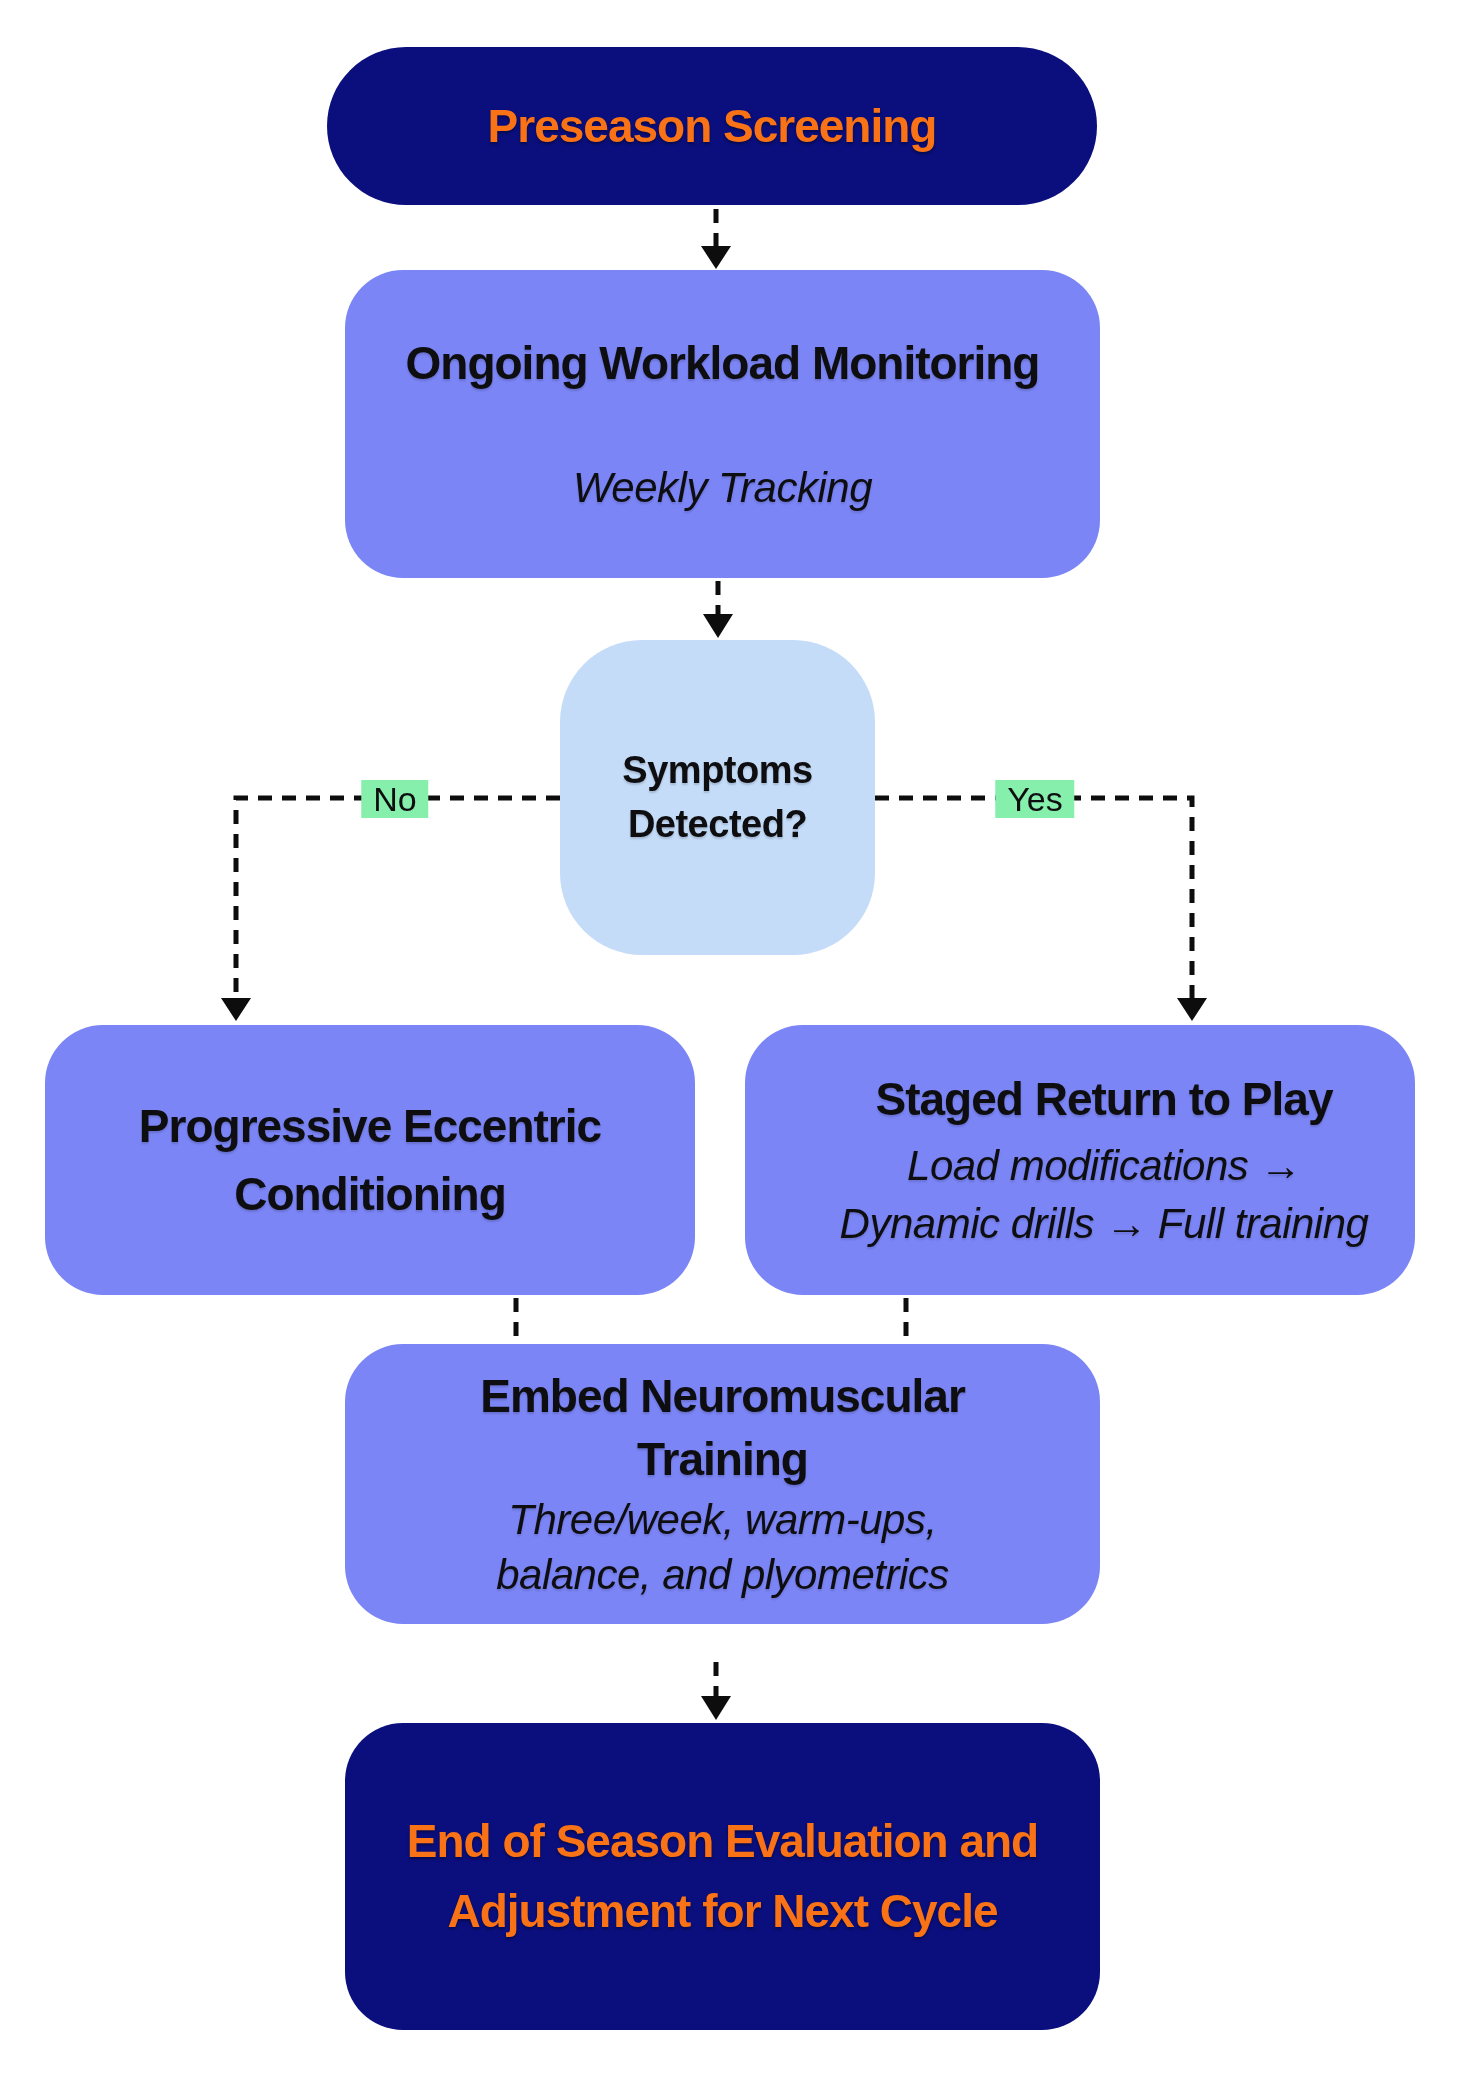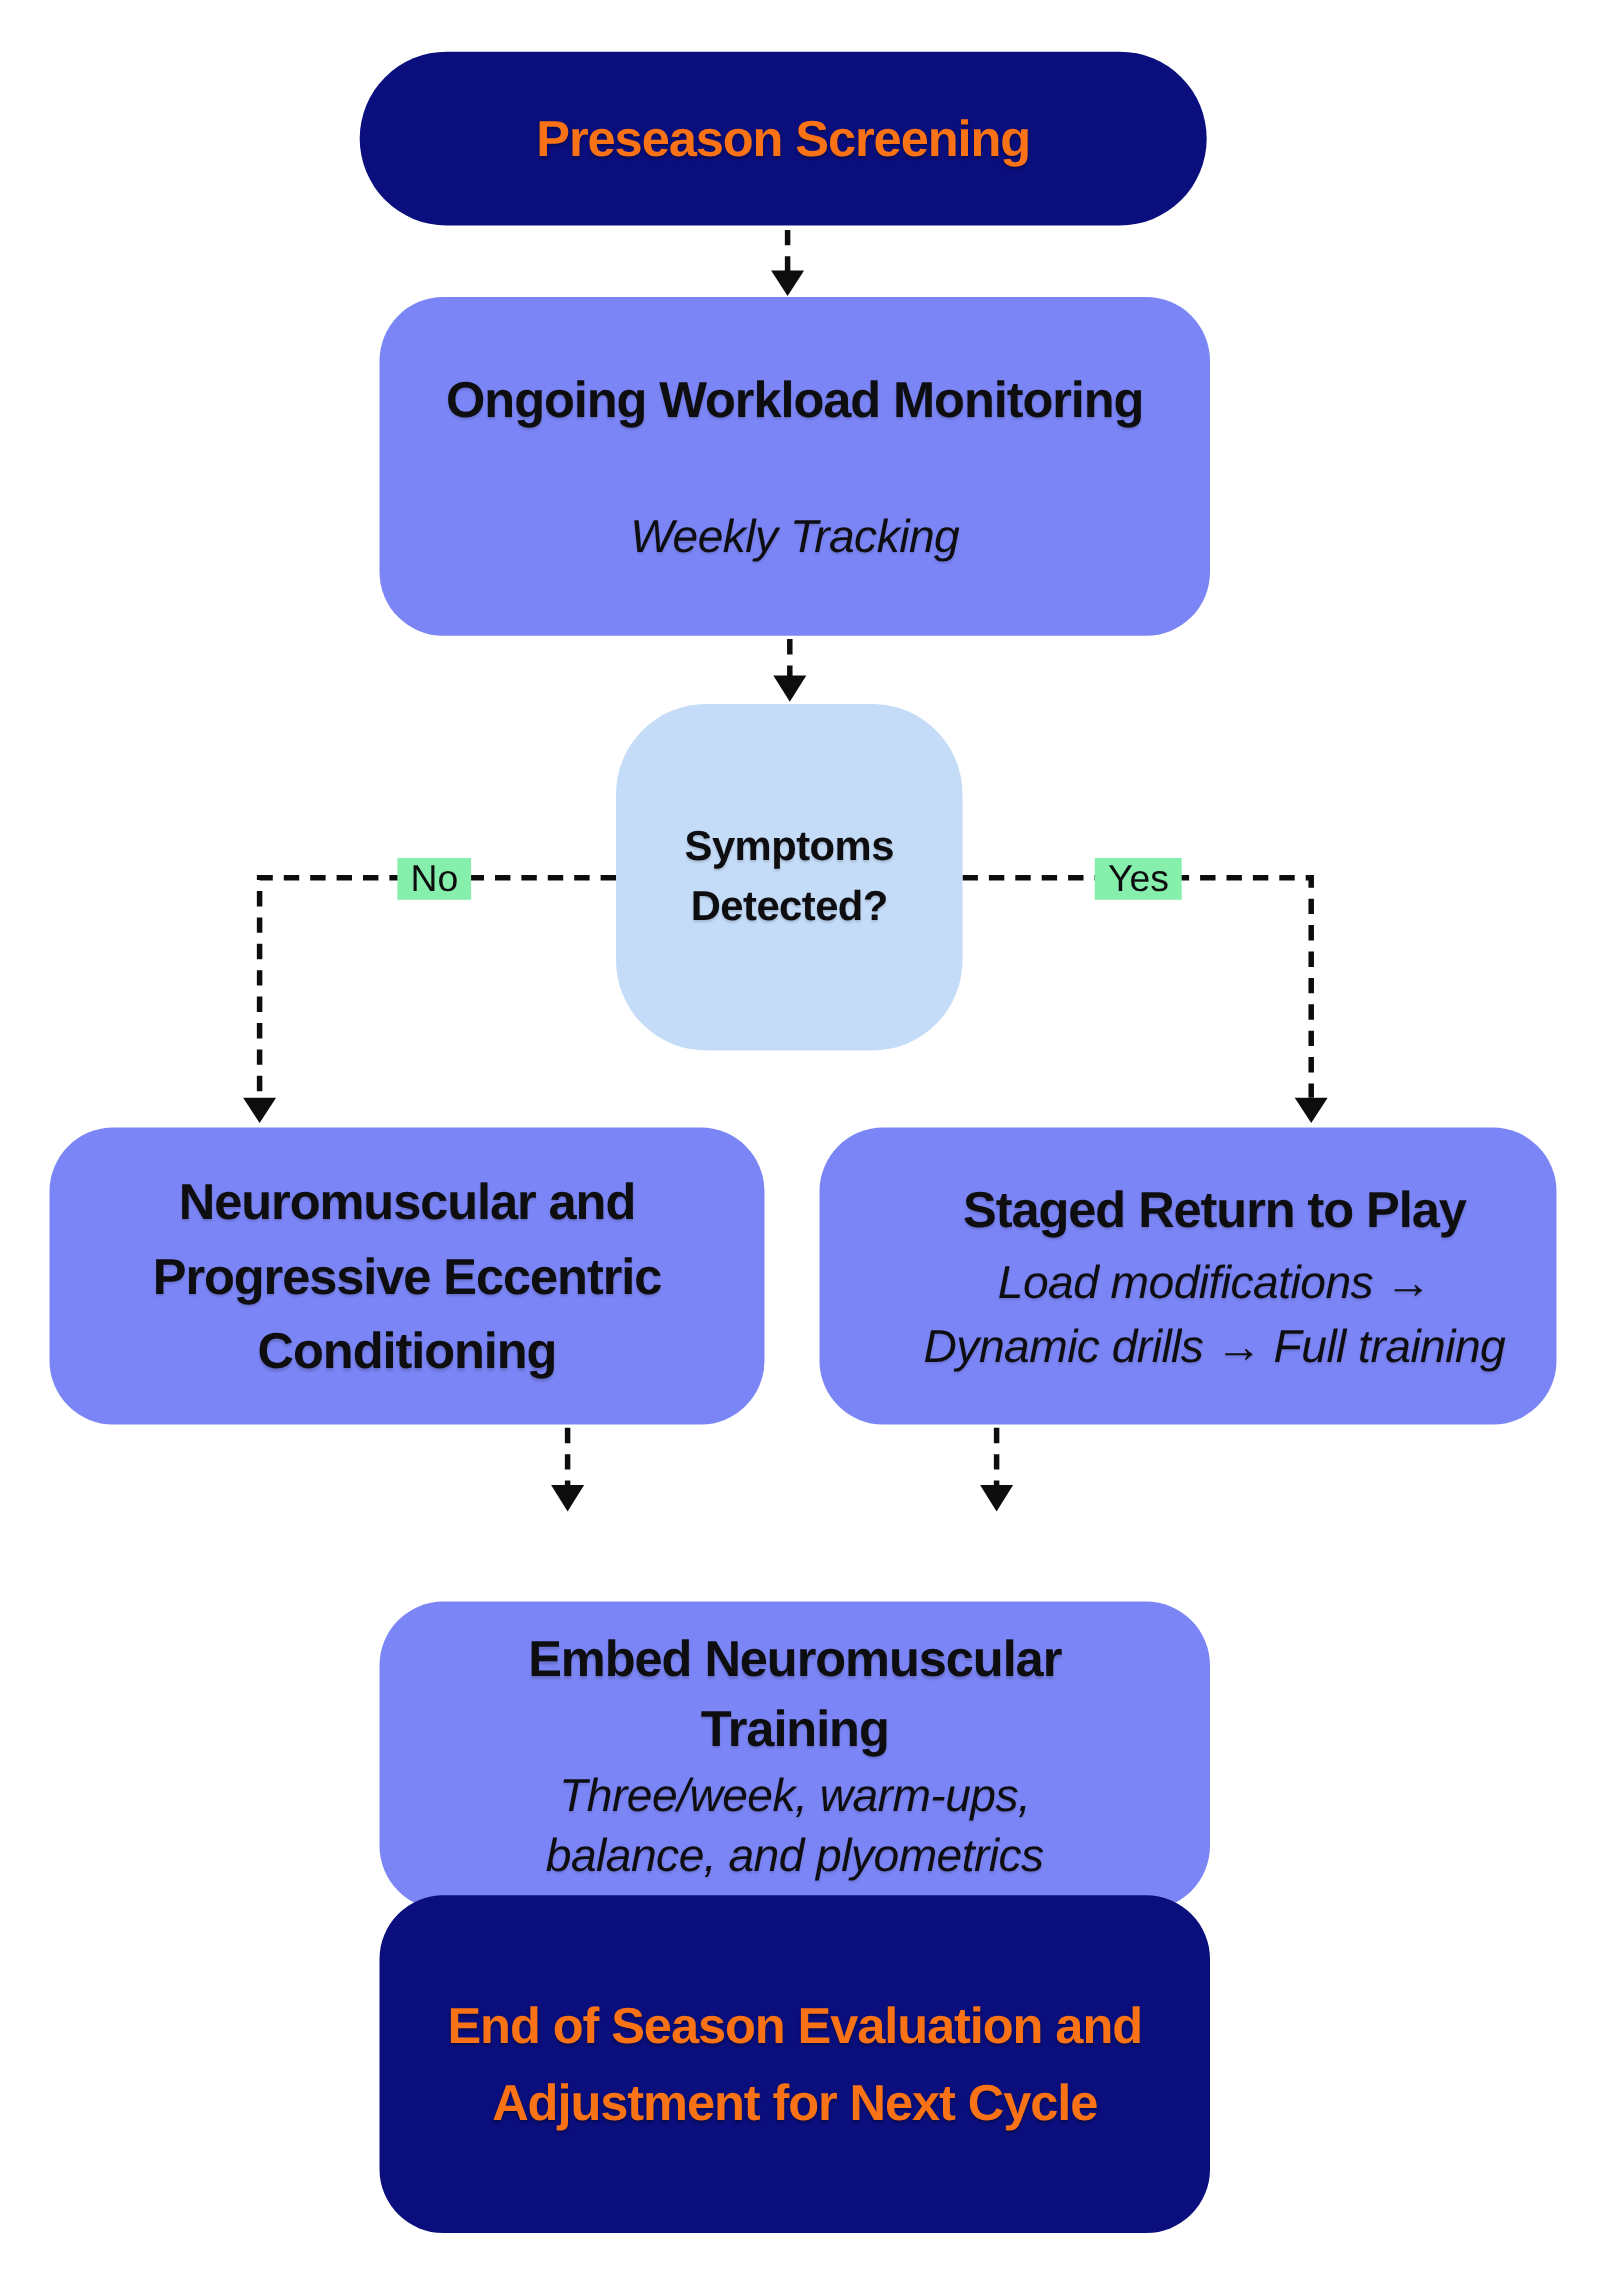--- a/index.html
+++ b/index.html
@@ -48,21 +48,21 @@
   .node-purple{background:var(--purple);}
   .node-decision{background:var(--light-blue);}
 
   .node-preseason{left:327px;top:47px;width:770px;height:158px;border-radius:79px;}
   .node-monitoring{left:345px;top:270px;width:755px;height:308px;border-radius:58px;gap:62px;}
   .node-decision{left:560px;top:640px;width:315px;height:315px;border-radius:82px;}
   .node-decision .title{font-size:38px;line-height:1.42;letter-spacing:-0.5px;}
   .node-conditioning{left:45px;top:1025px;width:650px;height:270px;border-radius:58px;}
   .node-conditioning .title{line-height:1.48;}
   .node-return{left:745px;top:1025px;width:670px;height:270px;border-radius:58px;gap:4px;padding-left:48px;}
-  .node-embed{left:345px;top:1456px;width:755px;height:280px;border-radius:58px;gap:2px;}
+  .node-embed{left:345px;top:1344px;width:755px;height:280px;border-radius:58px;gap:2px;}
   .node-embed .title{line-height:1.35;}
   .node-embed .subtitle{line-height:1.32;}
   .node-end{left:345px;top:1723px;width:755px;height:307px;border-radius:58px;}
   .node-end .title{line-height:1.52;}
 
   .edge-label{
     position:absolute;
     transform:translate(-50%,-50%);
     background:#86efac;
     padding:2px 12px;
@@ -123,21 +123,20 @@
       <div>Symptoms</div>
       <div>Detected?</div>
     </div>
   </div>
 
   <span class="edge-label lbl-no">No</span>
   <span class="edge-label lbl-yes">Yes</span>
 
   <div class="node node-purple node-conditioning">
     <div class="title">
-      <div>Neuromuscular and</div>
       <div>Progressive Eccentric</div>
       <div>Conditioning</div>
     </div>
   </div>
 
   <div class="node node-purple node-return">
     <div class="title">Staged Return to Play</div>
     <div class="subtitle">
       <div>Load modifications →</div>
       <div>Dynamic drills → Full training</div>

